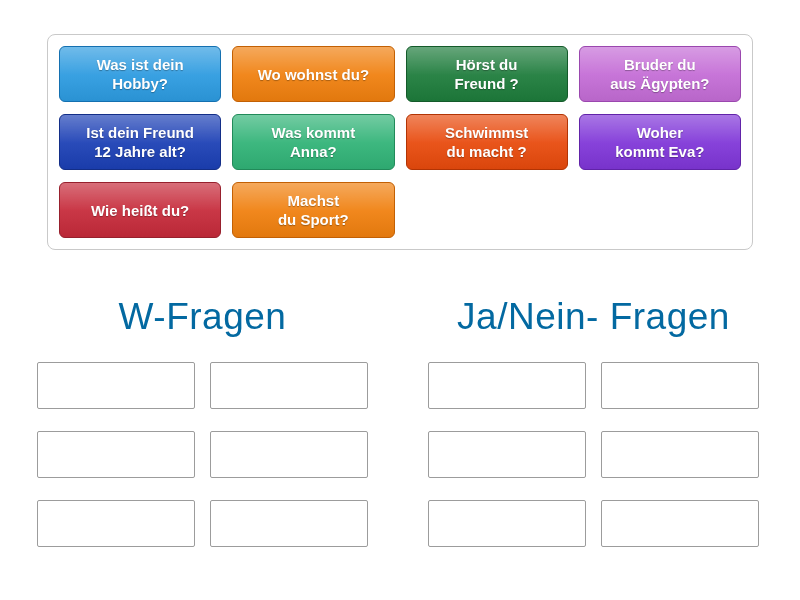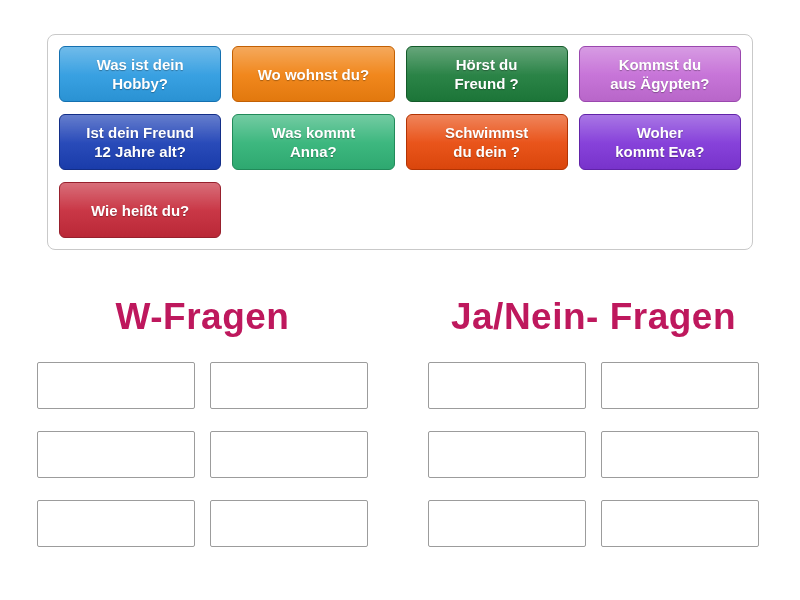--- a/index.html
+++ b/index.html
@@ -51,22 +51,22 @@
   
   .groups {
     display: flex;
     justify-content: space-between;
     padding: 0 41px 0 37px;
     margin-top: 46px;
   }
   .group { width: 331px; }
   .group-title {
     font-size: 37px;
-    font-weight: 700;
-    color: #be185d;
+    font-weight: 400;
+    color: #0369a1;
     text-align: center;
     letter-spacing: 0.5px;
   }
   .slots {
     margin-top: 24px;
     display: grid;
     grid-template-columns: repeat(2, 158px);
     gap: 22px 15px;
   }
   .slot {
@@ -85,41 +85,45 @@
 Hobby?</span>
   </div>
   <div class="card" style="--bg: #f0800f; --bd: #c26004;">
     <span class="card-label">Wo wohnst du?</span>
   </div>
   <div class="card" style="--bg: #1e7c3c; --bd: #145a2a;">
     <span class="card-label">Hörst du
 Freund ?</span>
   </div>
   <div class="card" style="--bg: #c46cd6; --bd: #9a47ae;">
-    <span class="card-label">Kommst du
+    <span class="card-label">Bruder du
 aus Ägypten?</span>
   </div>
   <div class="card" style="--bg: #1c40b5; --bd: #132e87;">
     <span class="card-label">Ist dein Freund
 12 Jahre alt?</span>
   </div>
   <div class="card" style="--bg: #31b377; --bd: #218a59;">
     <span class="card-label">Was kommt
 Anna?</span>
   </div>
   <div class="card" style="--bg: #e84a0d; --bd: #b23404;">
     <span class="card-label">Schwimmst
-du dein ?</span>
+du macht ?</span>
   </div>
   <div class="card" style="--bg: #8036d8; --bd: #6123a8;">
     <span class="card-label">Woher
 kommt Eva?</span>
   </div>
   <div class="card" style="--bg: #c62a3a; --bd: #97202d;">
     <span class="card-label">Wie heißt du?</span>
+  </div>
+  <div class="card" style="--bg: #f0800f; --bd: #c26004;">
+    <span class="card-label">Machst
+du Sport?</span>
   </div>
 </div>
 
 <div class="groups">
   <section class="group">
     <h2 class="group-title">W-Fragen</h2>
     <div class="slots">
       <div class="slot"></div>
       <div class="slot"></div>
       <div class="slot"></div>

